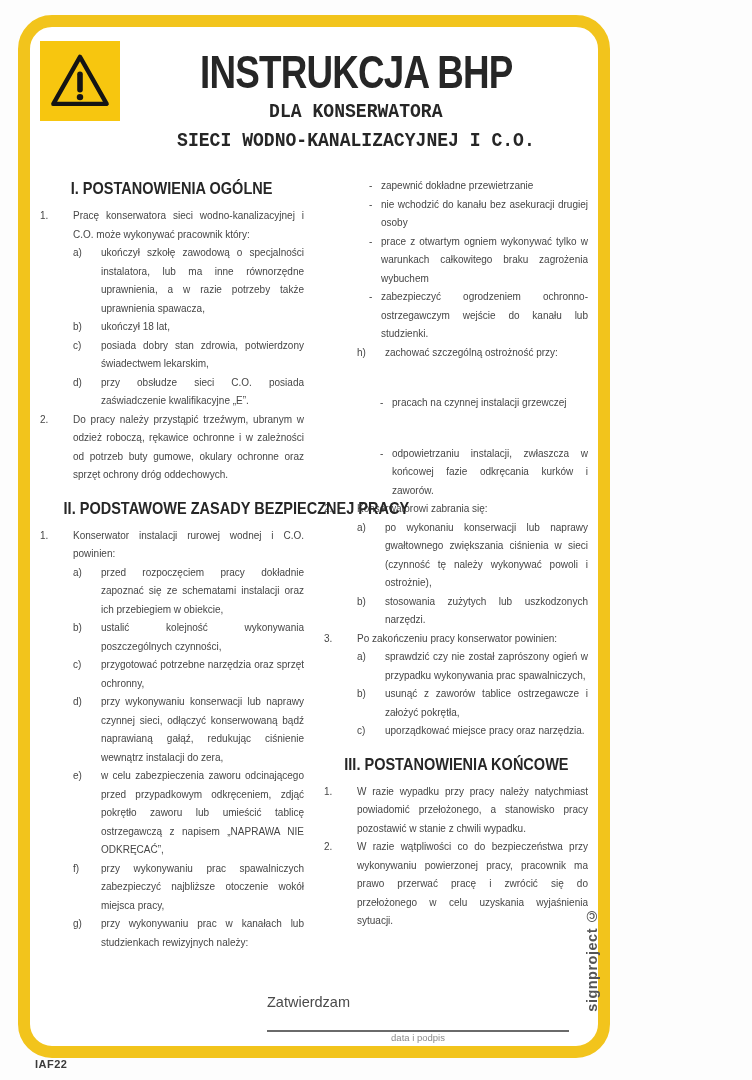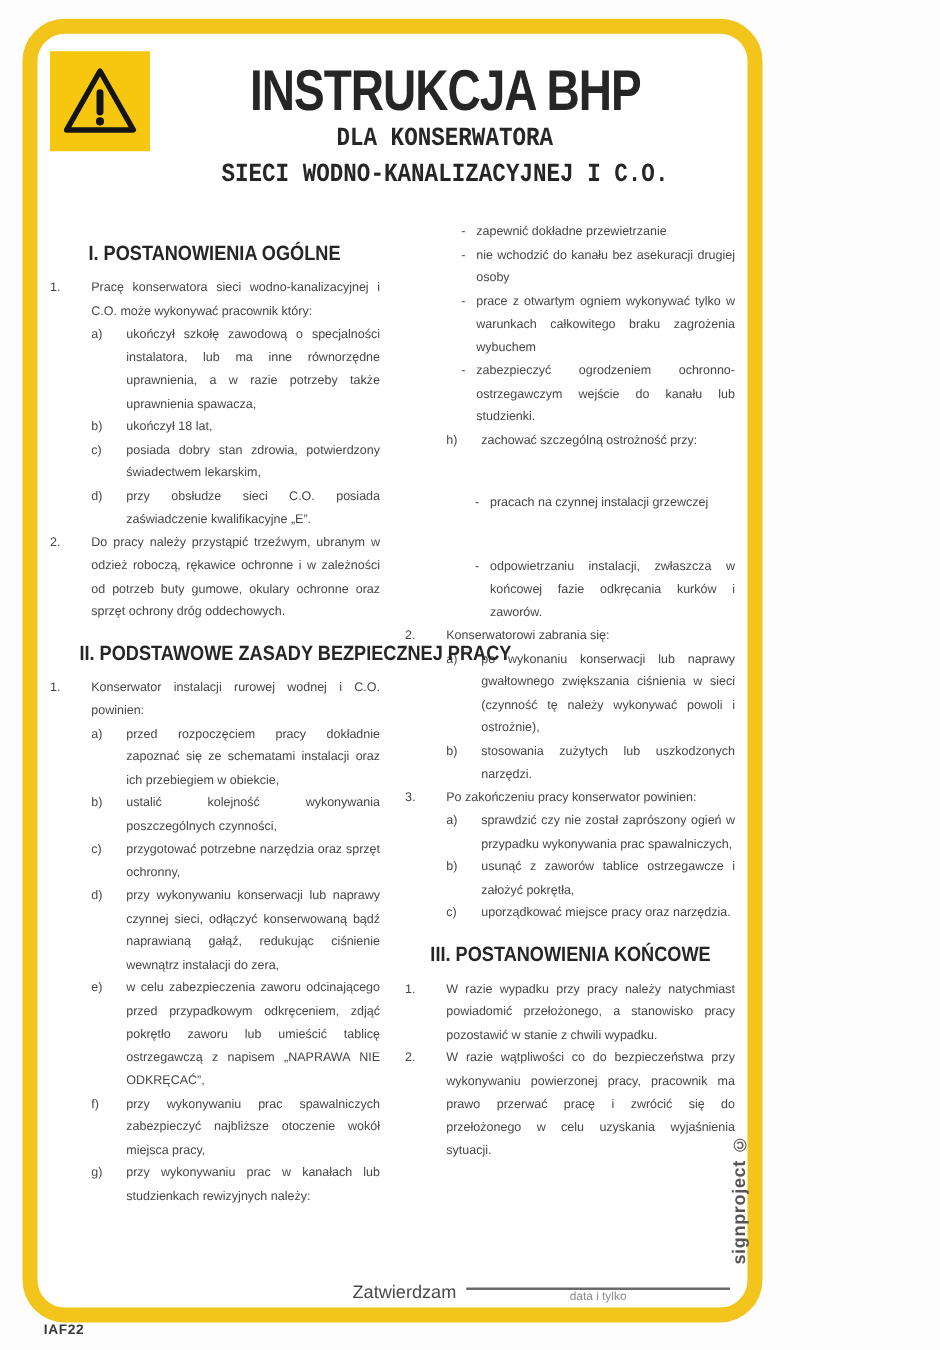--- a/index.html
+++ b/index.html
@@ -69,28 +69,29 @@
   .lvl2 .label{width:12px;}
   .lvl3{padding-left:68px; text-indent:-12px;margin-top:32px;}
   .lvl3 .label{width:12px;}
   .sec-heading{
     text-align:center;
     margin:13px 0 9px 0;
     color:var(--heading);
     font-size:16.5px; line-height:20px; font-weight:bold;
     white-space:nowrap;
   }
-  .sec-heading:first-child{margin-top:16px;}
+  .sec-heading:first-child{margin-top:1px;}
   .sec-heading > span{display:inline-block; transform:scaleX(.88); transform-origin:50% 50%;}
   
   .sign-row{
-    position:absolute; right:14px; bottom:2px;
+    position:absolute; right:29px; bottom:2px;
     width:302px;
-    display:flex; align-items:flex-end; gap:8px;
+    display:flex; gap:8px;
     color:#4a4a4a;
+    flex-direction:column;
   }
   .sign-label{font-size:14.5px; line-height:16px; padding-bottom:2px; white-space:nowrap;}
   .sign-line-wrap{flex:1 1 auto;}
   .sign-line{
     display:block; height:12px;
     border-bottom:2px solid #6a6a6a;
   }
   .sign-caption{
     display:block; text-align:center;
     font-size:9.5px; line-height:12px; color:#8a8a8a;
@@ -167,20 +168,20 @@
         <div class="sec-heading"><span>III. POSTANOWIENIA KOŃCOWE</span></div>
         <p class="item lvl0"><span class="label">1.</span>W razie wypadku przy pracy należy natychmiast powiadomić przełożonego, a stanowisko pracy pozostawić w stanie z chwili wypadku.</p>
         <p class="item lvl0"><span class="label">2.</span>W razie wątpliwości co do bezpieczeństwa przy wykonywaniu powierzonej pracy, pracownik ma prawo przerwać pracę i zwrócić się do przełożonego w celu uzyskania wyjaśnienia sytuacji.</p>
       </div>
   </div>
 
   <div class="sign-row">
     <span class="sign-label">Zatwierdzam</span>
     <span class="sign-line-wrap">
       <span class="sign-line"></span>
-      <span class="sign-caption">data i tylko</span>
+      <span class="sign-caption">data i podpis</span>
     </span>
   </div>
 
   <div class="side-credit">signproject ©</div>
 </div>
 
 <div class="code">IAF22</div>
 
 </body></html>

